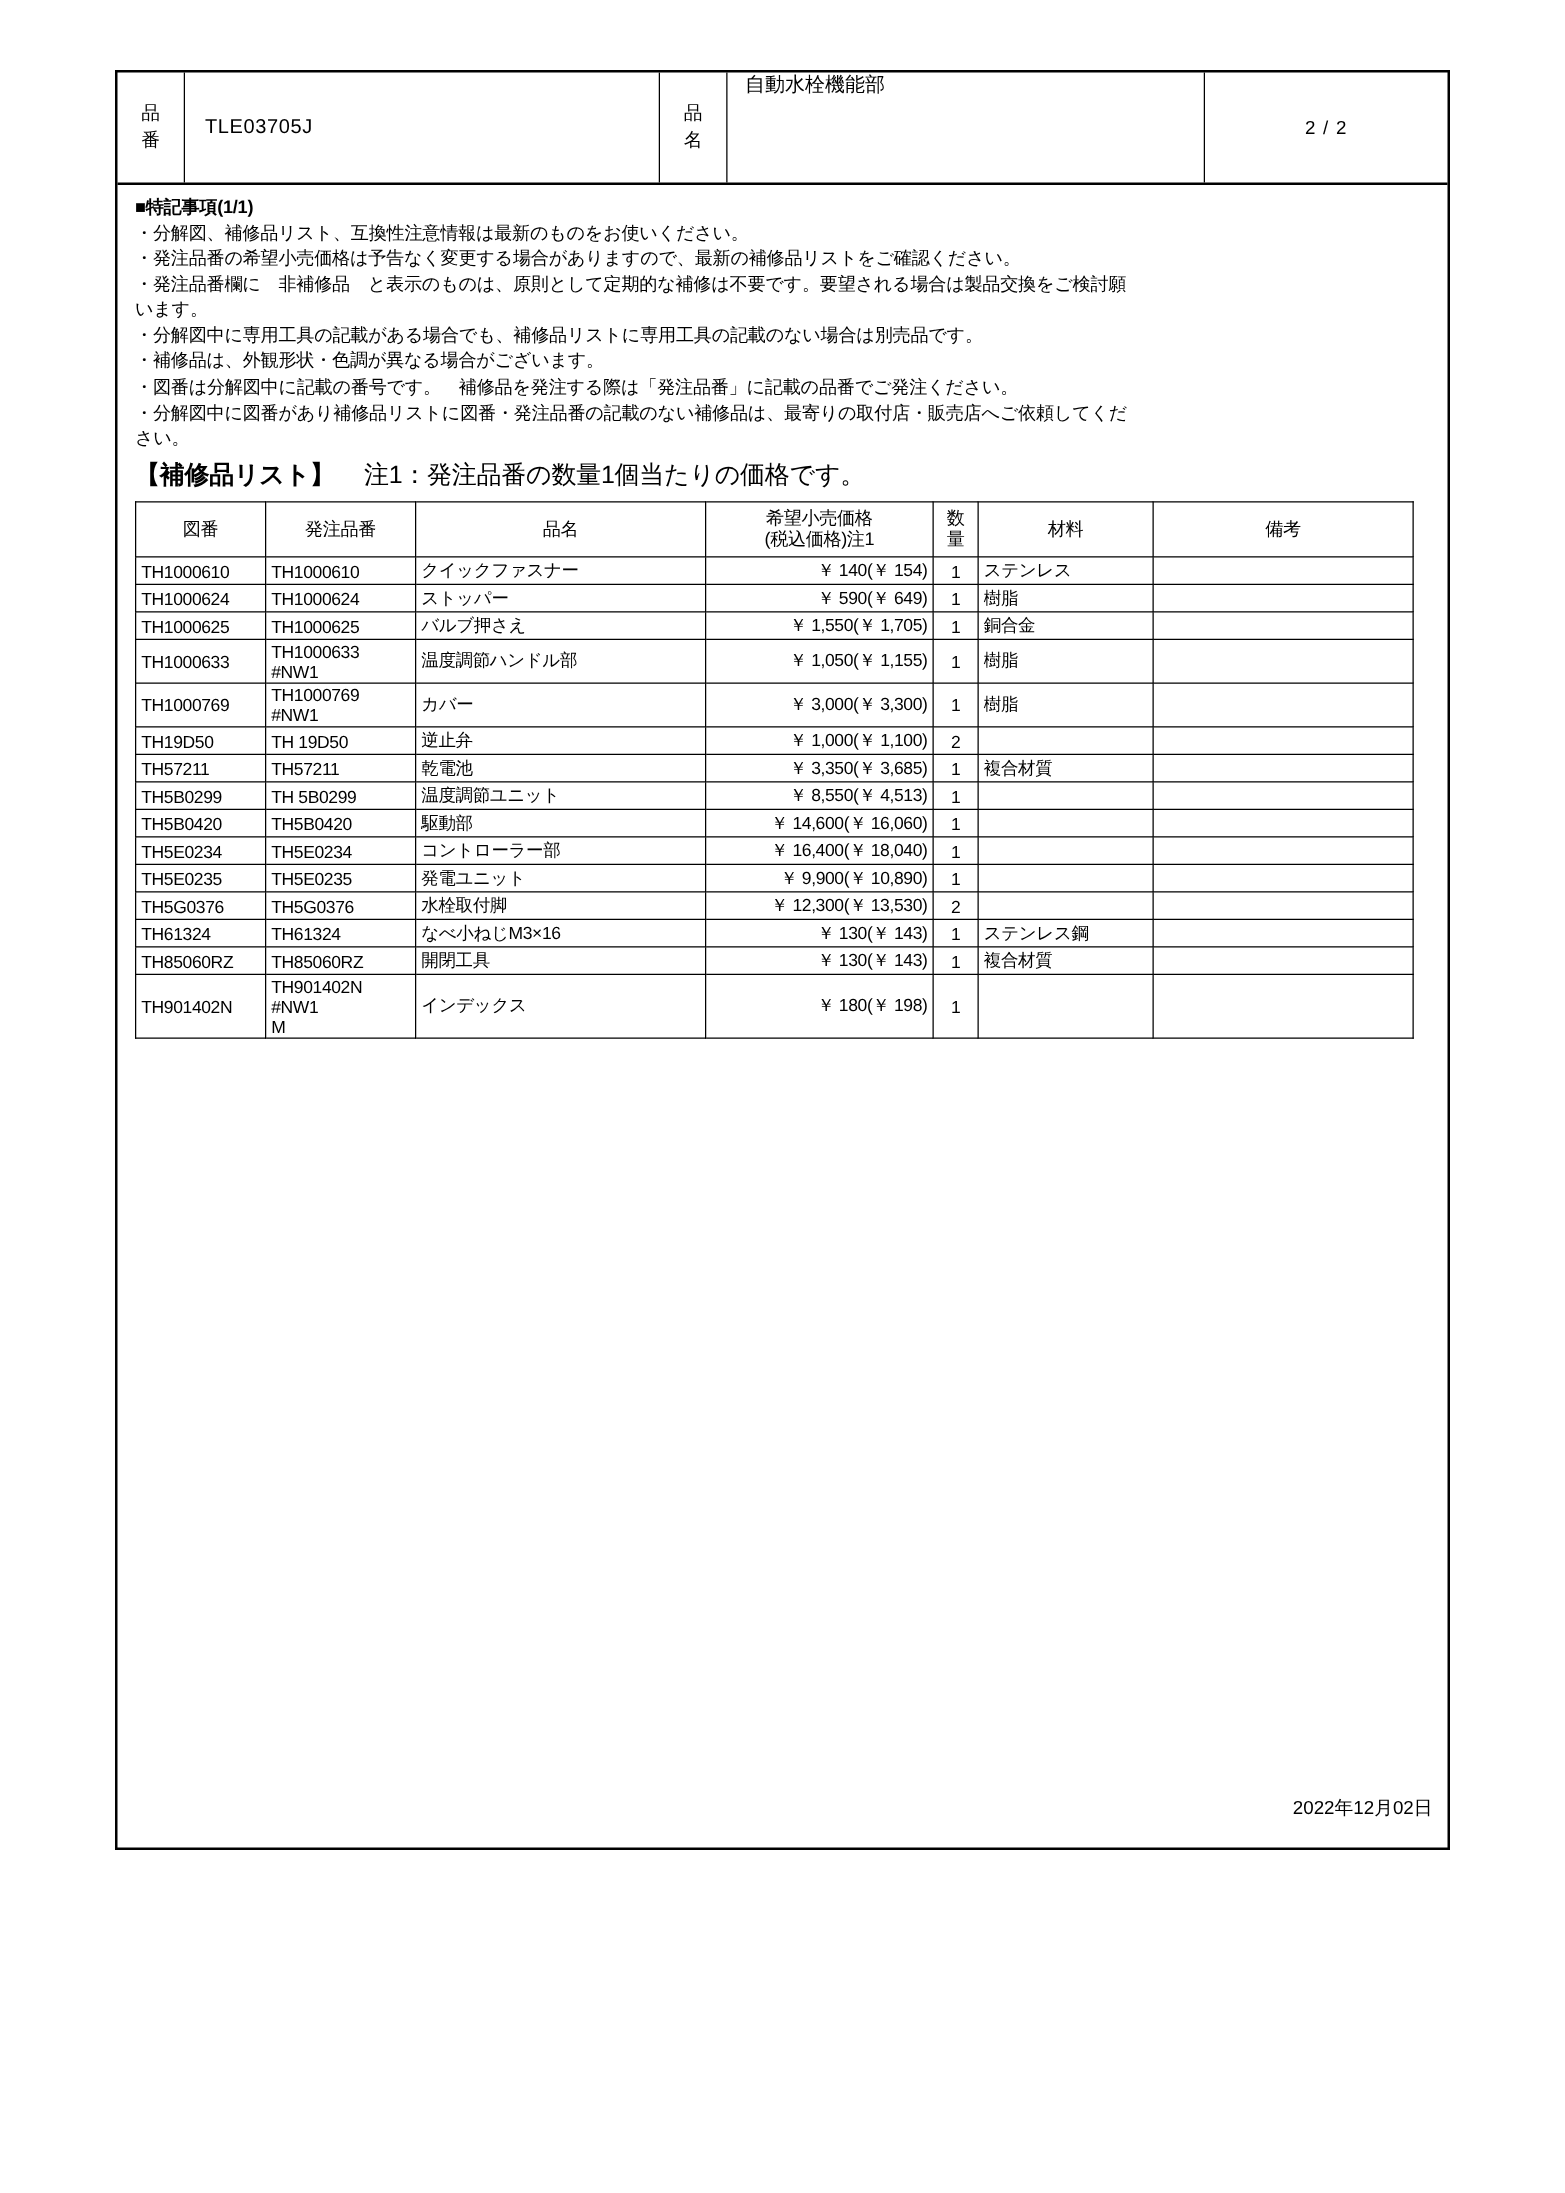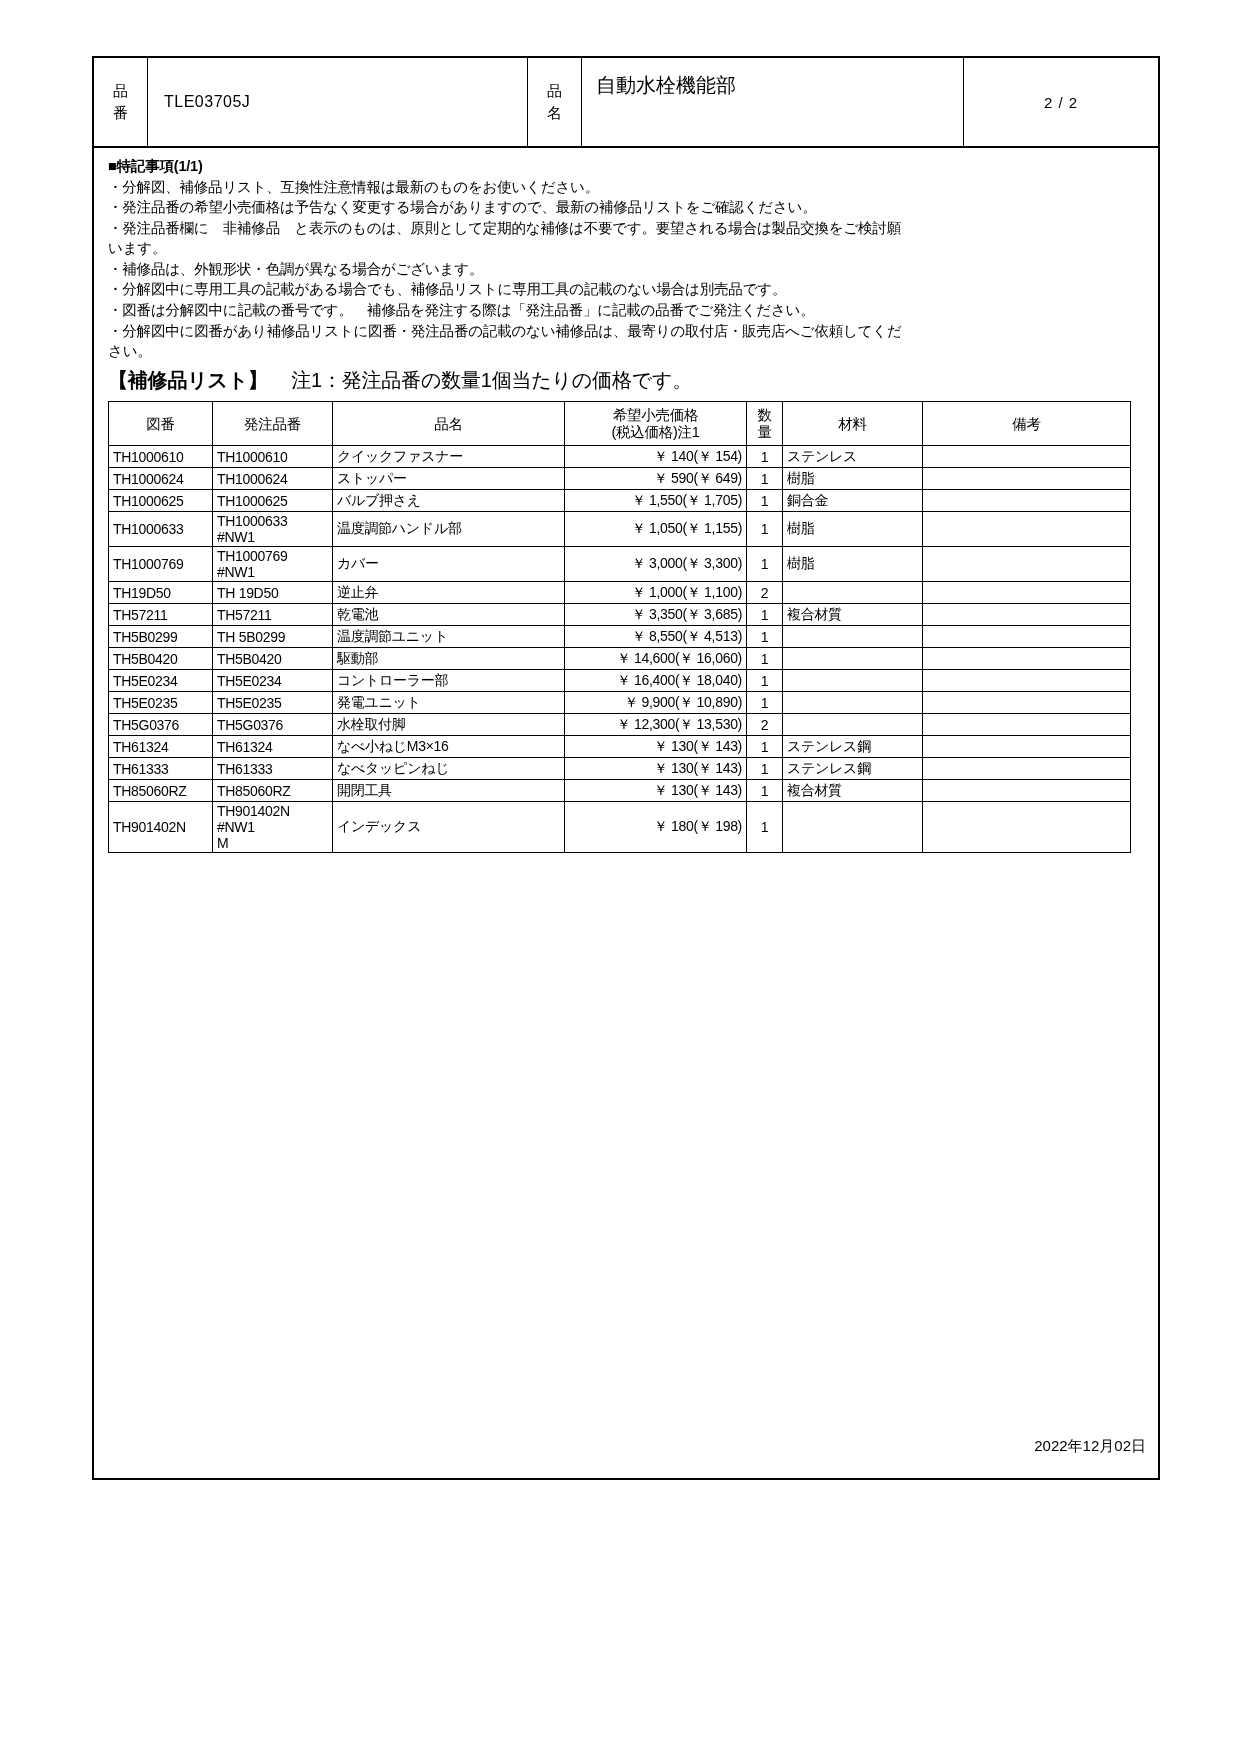--- a/index.html
+++ b/index.html
@@ -47,22 +47,21 @@
   .hdr-value-model {
     width: 380px;
     padding-left: 16px;
     font-size: 16px;
     letter-spacing: 0.5px;
   }
   .hdr-value-name {
     width: 382px;
     padding-left: 14px;
     align-items: flex-start;
-    padding-top: 14px;
-    font-size: 20px;
+    font-size: 16px;
   }
   .hdr-page {
     flex: 1;
     justify-content: center;
     border-right: none;
     font-size: 15px;
     letter-spacing: 1px;
   }
   
   .notes {
@@ -139,22 +138,22 @@
     <div class="hdr-cell hdr-value-name">自動水栓機能部</div>
     <div class="hdr-cell hdr-page">2 / 2</div>
   </div>
 
   <div class="notes">
     <div class="line head">■特記事項(1/1)</div>
     <div class="line">・分解図、補修品リスト、互換性注意情報は最新のものをお使いください。</div>
     <div class="line">・発注品番の希望小売価格は予告なく変更する場合がありますので、最新の補修品リストをご確認ください。</div>
     <div class="line">・発注品番欄に　非補修品　と表示のものは、原則として定期的な補修は不要です。要望される場合は製品交換をご検討願</div>
     <div class="line">います。</div>
+    <div class="line">・分解図中に専用工具の記載がある場合でも、補修品リストに専用工具の記載のない場合は別売品です。</div>
     <div class="line">・補修品は、外観形状・色調が異なる場合がございます。</div>
-    <div class="line">・分解図中に専用工具の記載がある場合でも、補修品リストに専用工具の記載のない場合は別売品です。</div>
     <div class="line">・図番は分解図中に記載の番号です。　補修品を発注する際は「発注品番」に記載の品番でご発注ください。</div>
     <div class="line">・分解図中に図番があり補修品リストに図番・発注品番の記載のない補修品は、最寄りの取付店・販売店へご依頼してくだ</div>
     <div class="line">さい。</div>
     <div class="list-title">
       <span class="strong">【補修品リスト】</span>
       <span style="display:inline-block;width:18px"></span><span>注1：発注品番の数量1個当たりの価格です。</span>
     </div>
   </div>
 
   <table class="parts">
@@ -287,29 +286,20 @@
       <tr>
         <td class="c-zuban">TH61324</td>
         <td class="c-order">TH61324</td>
         <td class="c-name">なべ小ねじM3×16</td>
         <td class="c-price">￥ 130(￥ 143)</td>
         <td class="c-qty">1</td>
         <td class="c-mat">ステンレス鋼</td>
         <td class="c-note"></td>
       </tr>
       <tr>
-        <td class="c-zuban">TH61333</td>
-        <td class="c-order">TH61333</td>
-        <td class="c-name">なべタッピンねじ</td>
-        <td class="c-price">￥ 130(￥ 143)</td>
-        <td class="c-qty">1</td>
-        <td class="c-mat">ステンレス鋼</td>
-        <td class="c-note"></td>
-      </tr>
-      <tr>
         <td class="c-zuban">TH85060RZ</td>
         <td class="c-order">TH85060RZ</td>
         <td class="c-name">開閉工具</td>
         <td class="c-price">￥ 130(￥ 143)</td>
         <td class="c-qty">1</td>
         <td class="c-mat">複合材質</td>
         <td class="c-note"></td>
       </tr>
       <tr class="row-tall">
         <td class="c-zuban">TH901402N</td>

